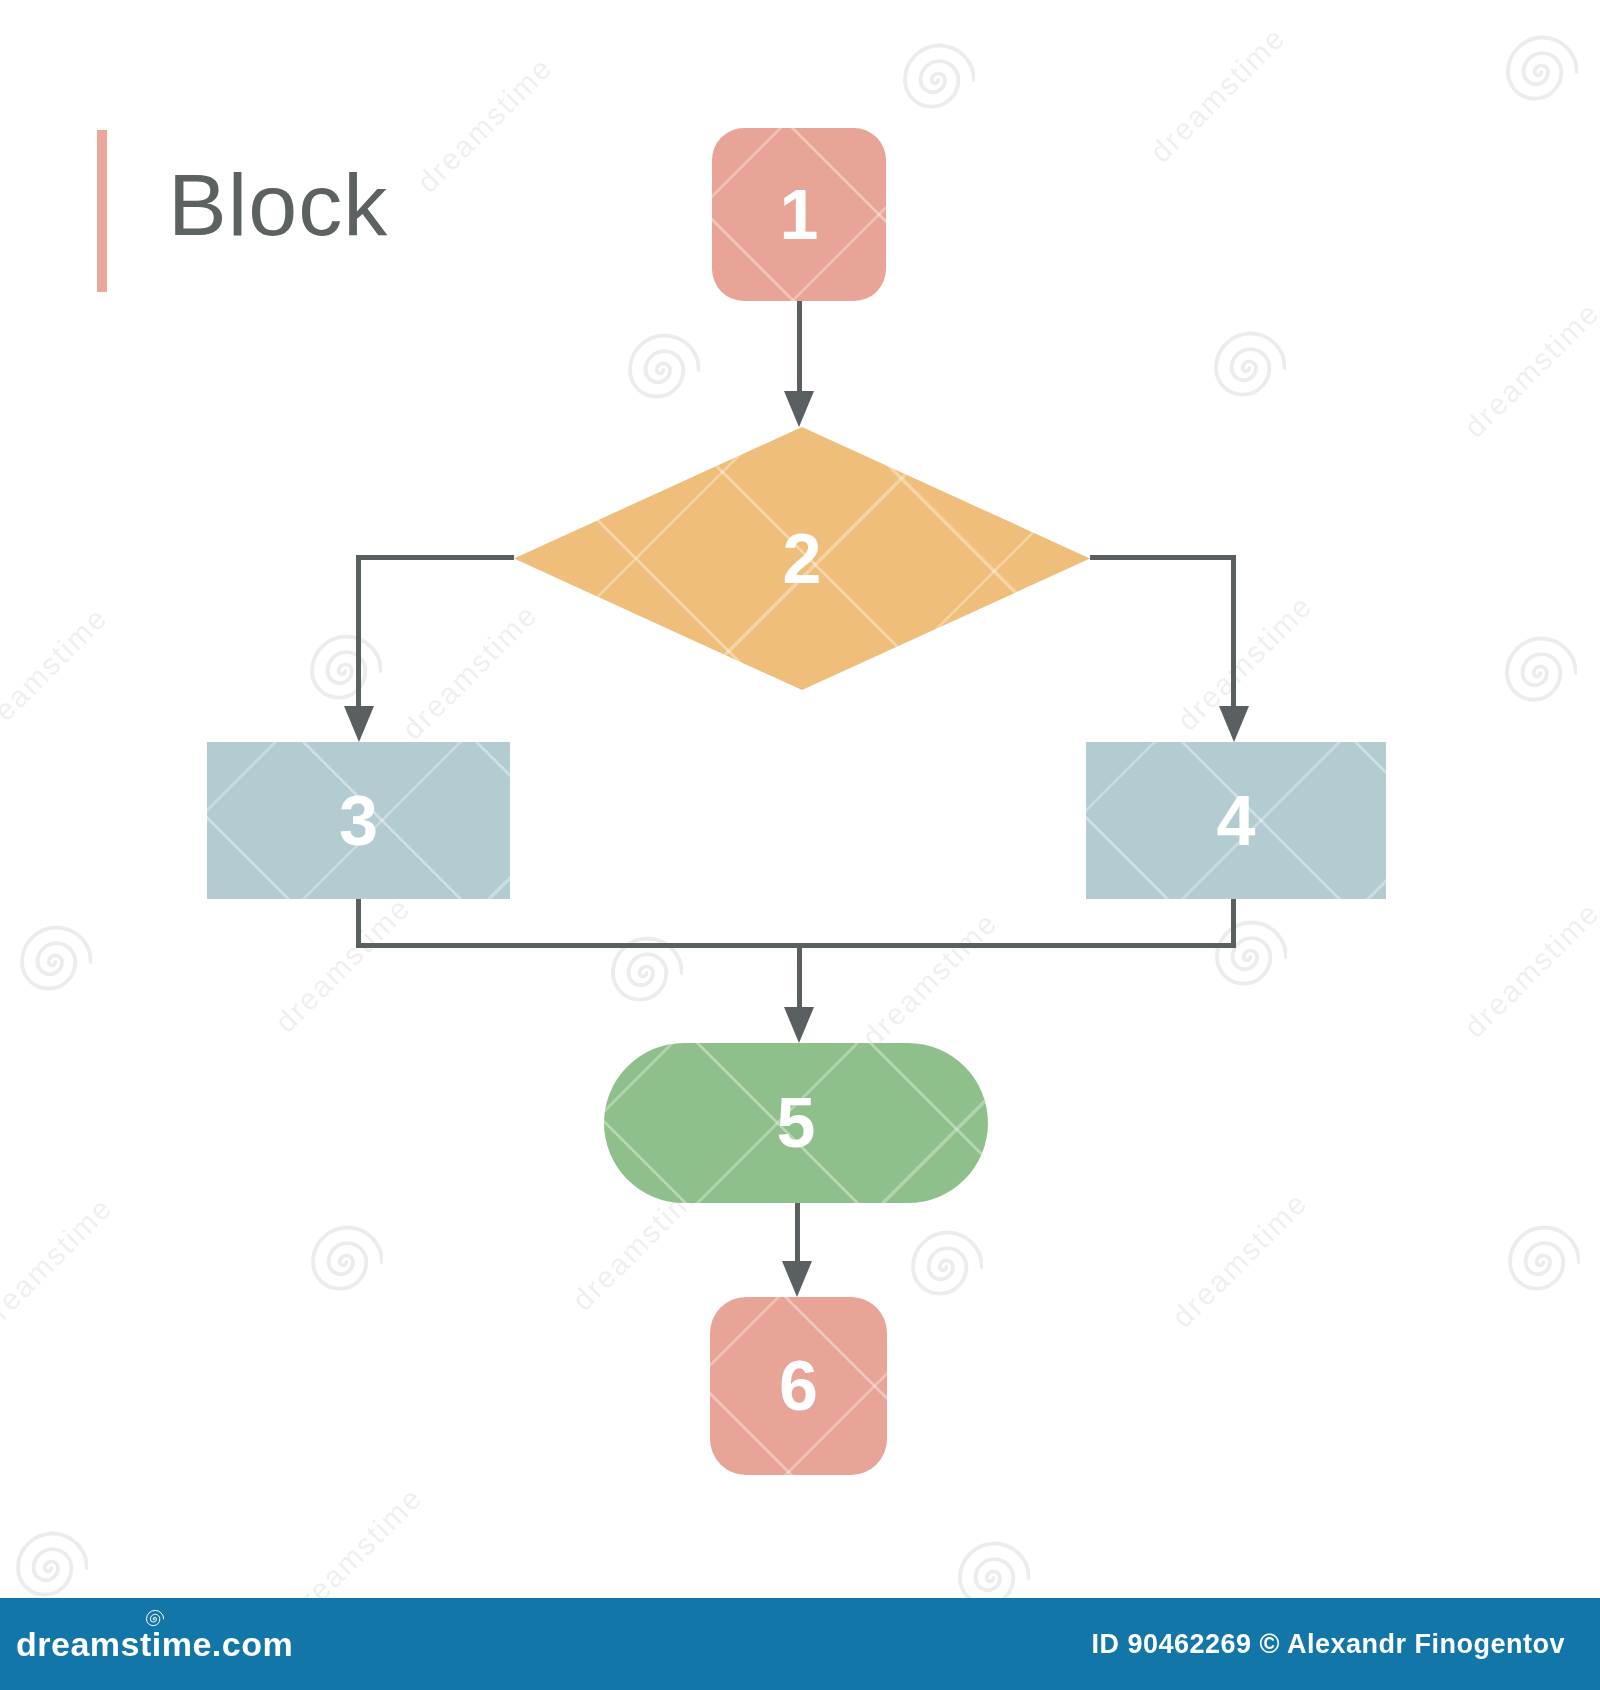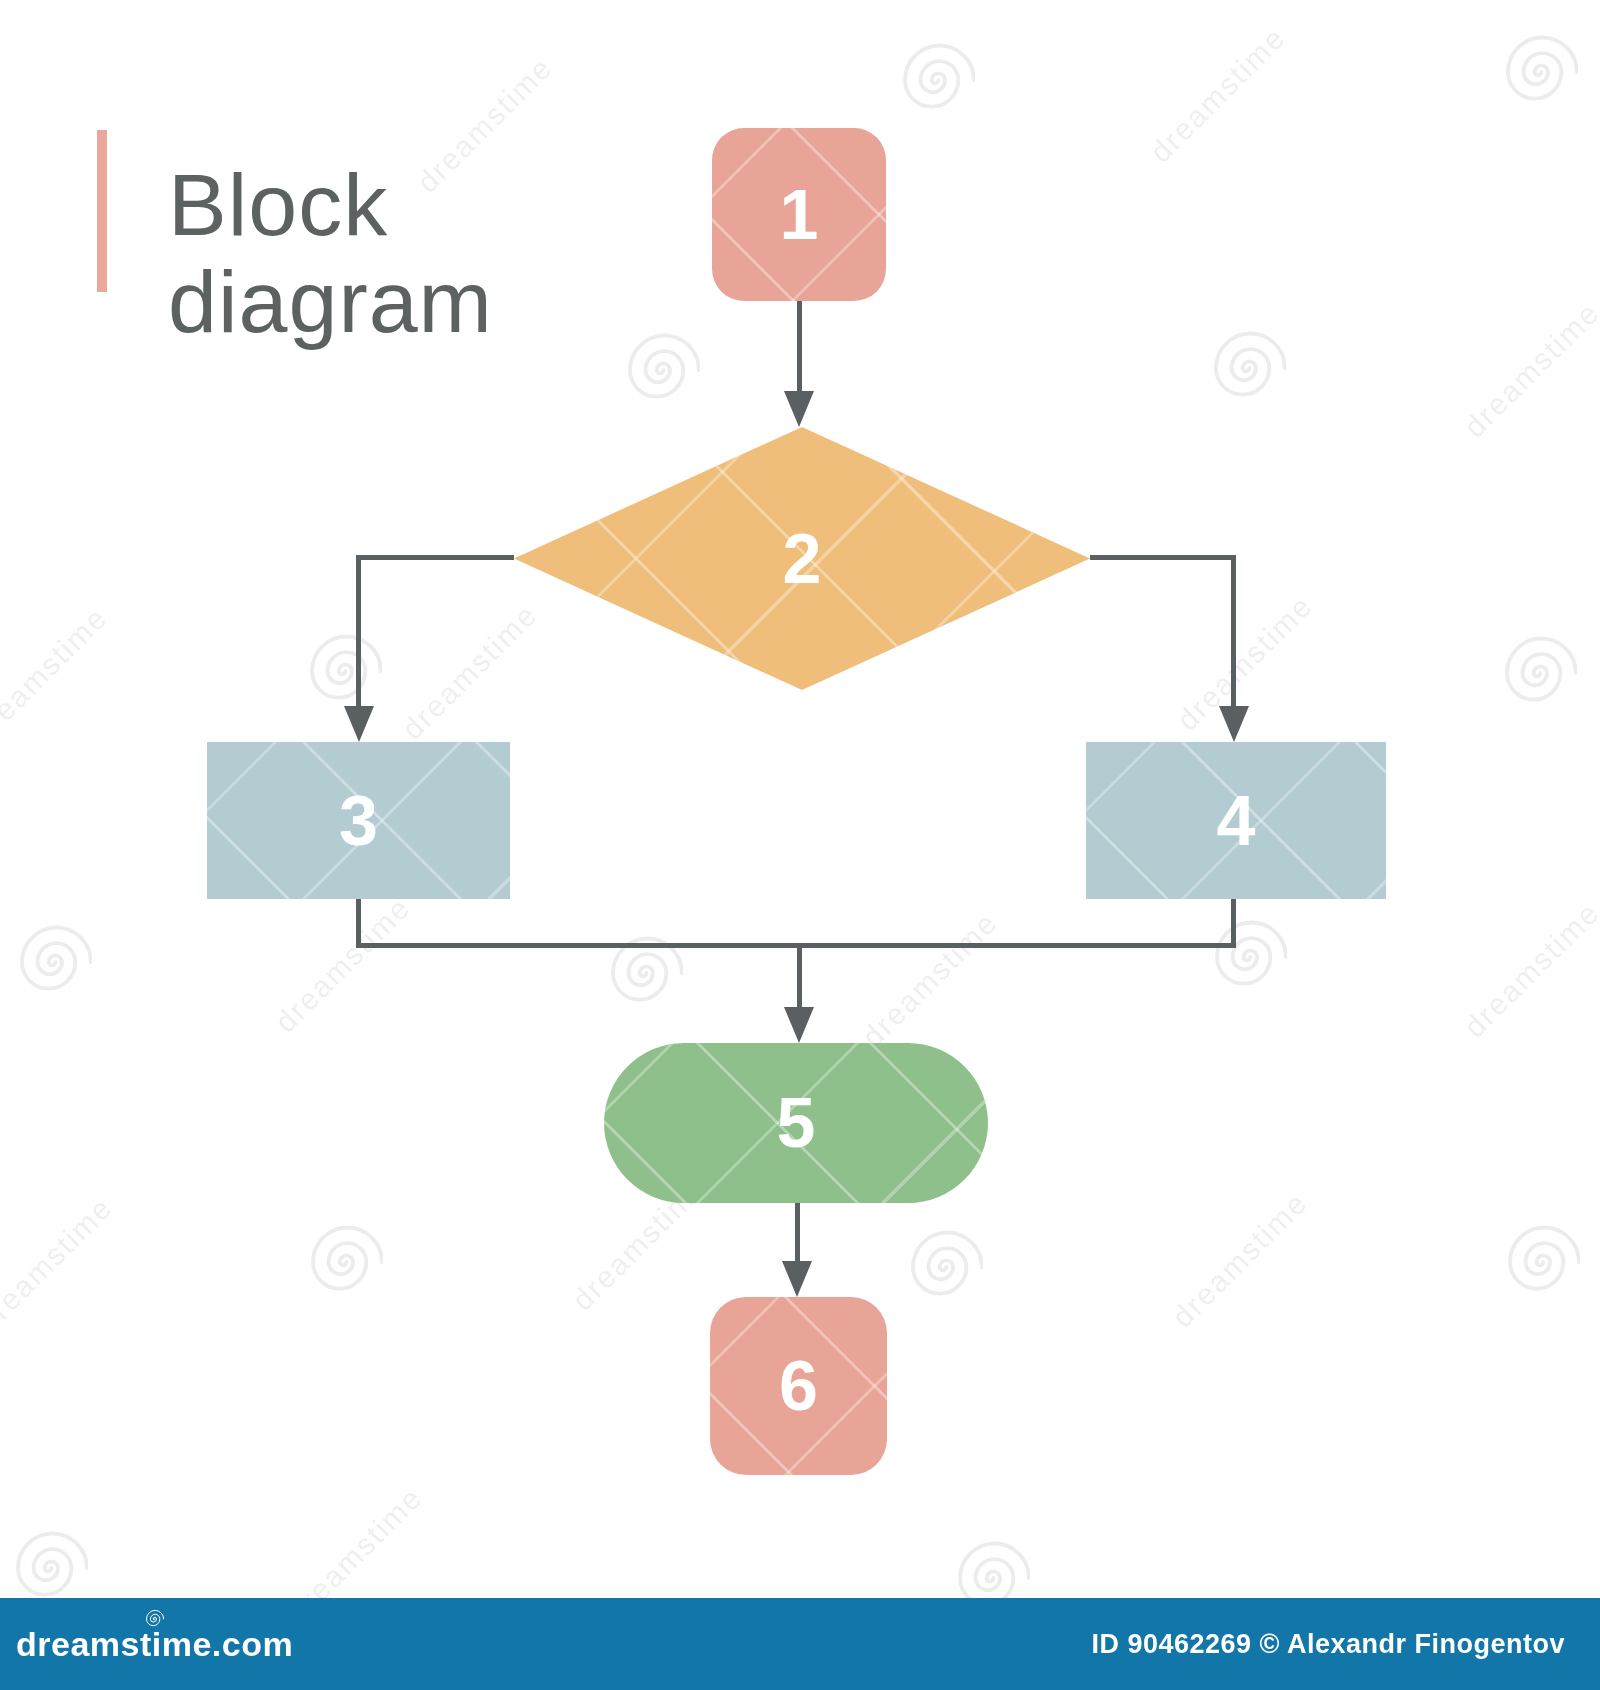--- a/index.html
+++ b/index.html
@@ -124,21 +124,20 @@
     <div class="wm-t" style="left:1432px;top:953px">dreamstime</div>
     <div class="wm-t" style="left:540px;top:1226px">dreamstime</div>
     <div class="wm-t" style="left:-55px;top:1248px">dreamstime</div>
     <div class="wm-t" style="left:1140px;top:1243px">dreamstime</div>
     <div class="wm-t" style="left:255px;top:1538px">dreamstime</div>
   </div>
 
   <div class="title-bar" style="background: rgb(235, 168, 154);"></div>
   <div class="title-text" style="color: rgb(92, 97, 98);">
     <div>Block</div>
-    <div>diagram</div>
   </div>
 
   <div class="ln" style="left:797px;top:301px;width:5px;height:92px"></div>
   <div class="ah" style="left:784px;top:391px"></div>
 
   <div class="ln" style="left:356px;top:555px;width:158px;height:5px"></div>
   <div class="ln" style="left:356px;top:555px;width:5px;height:152px"></div>
   <div class="ah" style="left:344px;top:706px"></div>
 
   <div class="ln" style="left:1090px;top:555px;width:146px;height:5px"></div>

